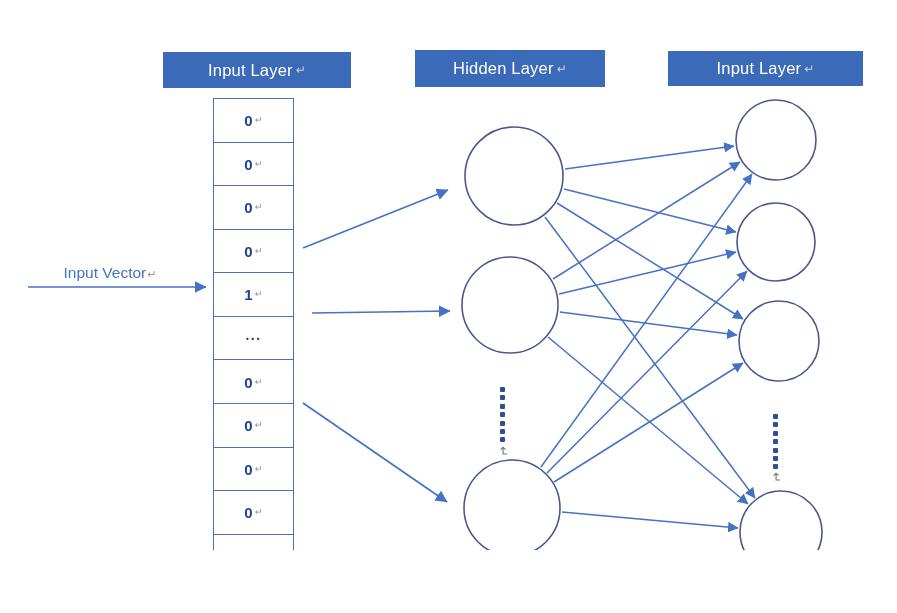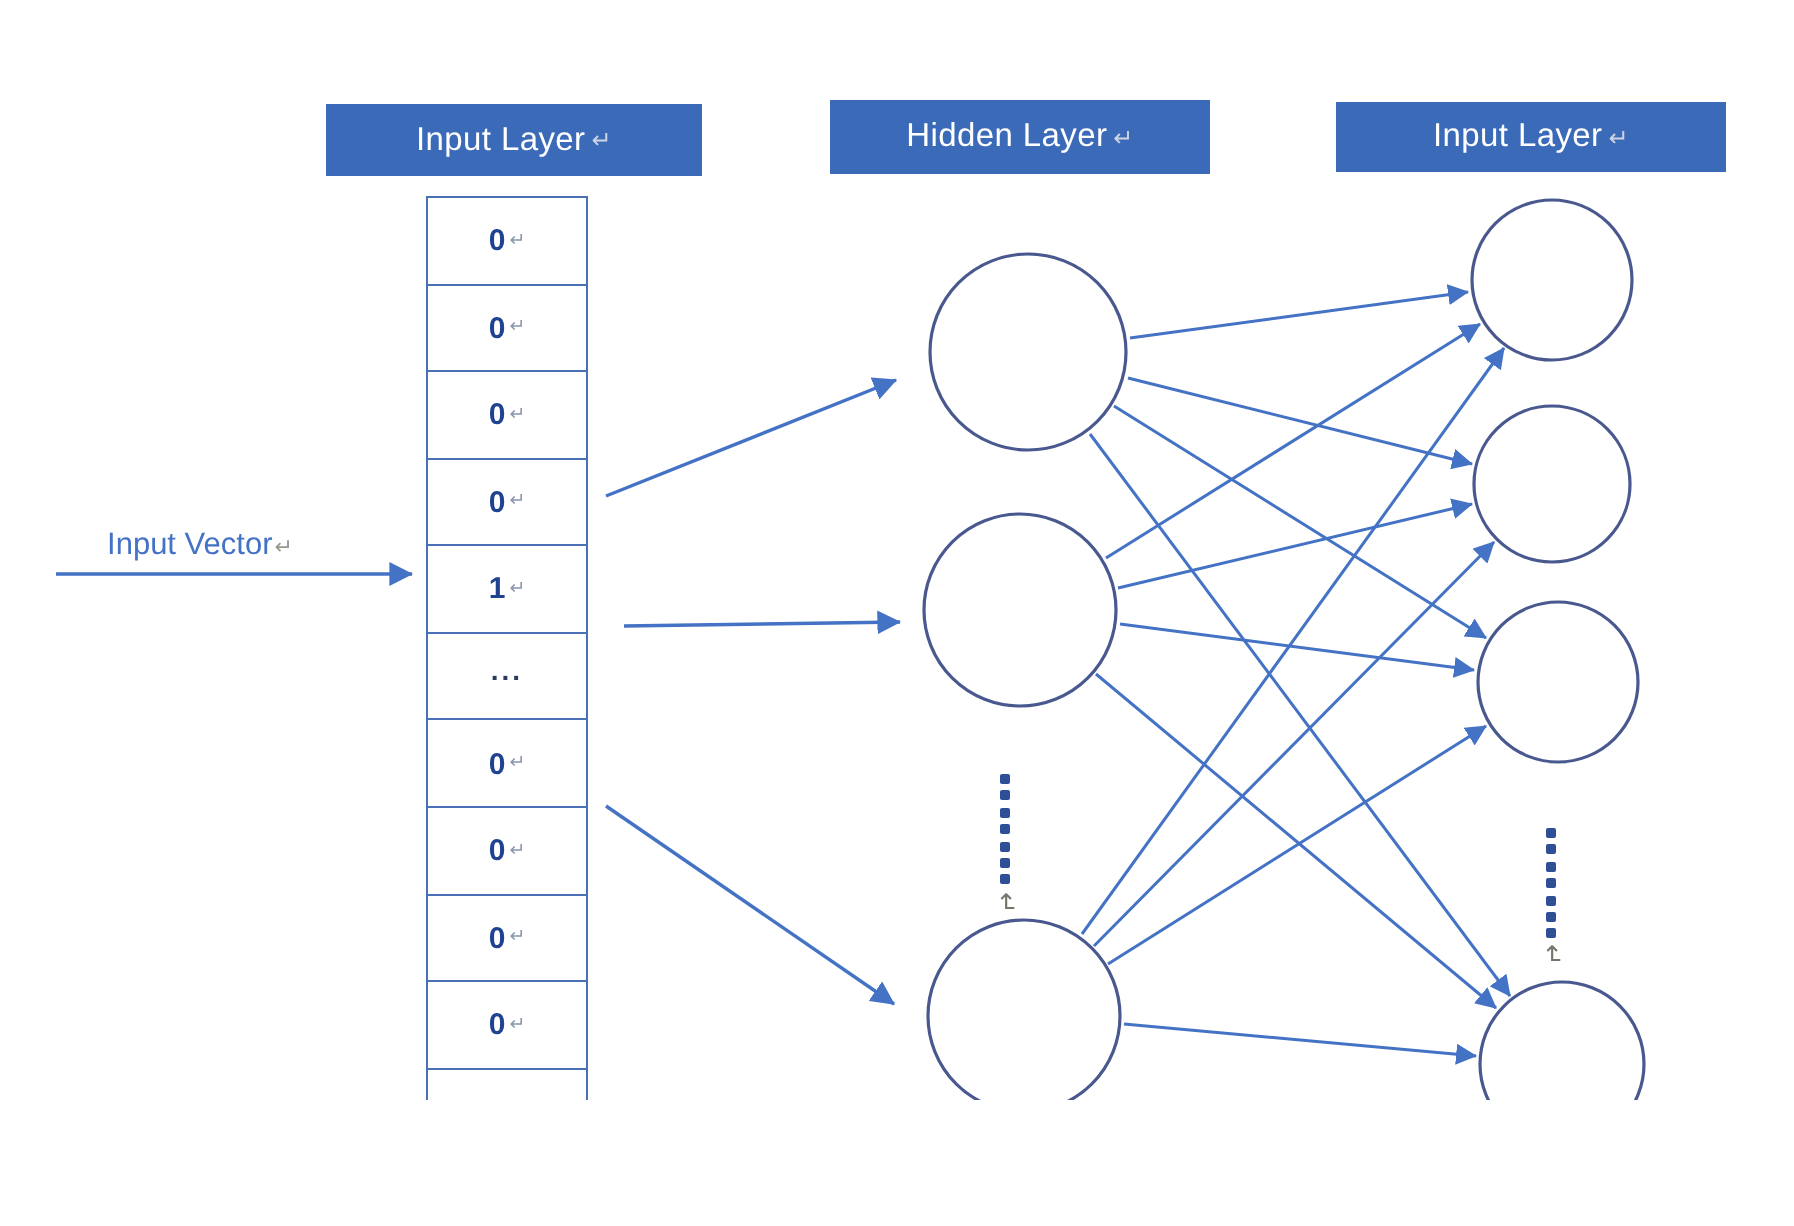--- a/index.html
+++ b/index.html
@@ -15,21 +15,21 @@
   .stage svg{position:absolute;left:0;top:0;}
   .hdr{
     position:absolute;display:flex;align-items:center;justify-content:center;gap:3px;
     background:var(--header-bg);color:#ffffff;font-size:16.5px;letter-spacing:.2px;
   }
   .hdr-input{left:163px;top:52px;width:188px;height:36px;}
   .hdr-hidden{left:415px;top:50px;width:190px;height:37px;}
   .hdr-output{left:668px;top:51px;width:195px;height:35px;}
   .hdr-mark{color:#ccd3e2;font-size:12px;line-height:1;}
   .iv-label{
-    position:absolute;left:35px;top:264px;width:130px;text-align:center;
+    position:absolute;left:45px;top:264px;width:130px;text-align:center;
     color:var(--label);font-size:15.5px;white-space:nowrap;
   }
   .iv-mark{color:#9a988c;font-size:11px;margin-left:1px;}
   .cell-col{
     position:absolute;left:213px;top:98px;width:81px;height:481px;
     display:flex;flex-direction:column;
   }
   .cell{
     flex:1;border:1.6px solid var(--cellb);margin-top:-1.6px;background:#ffffff;
     display:flex;align-items:center;justify-content:center;gap:2px;

